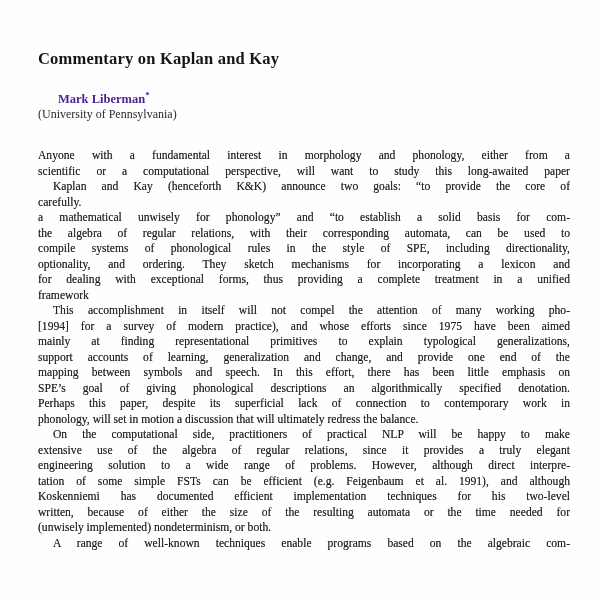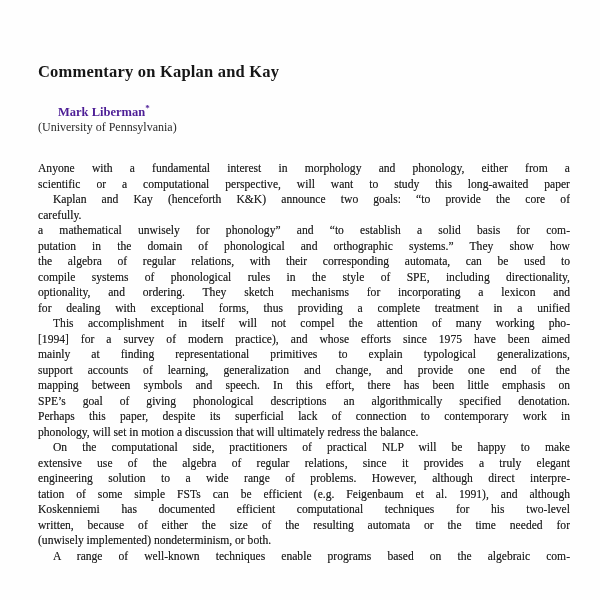--- a/index.html
+++ b/index.html
@@ -17,21 +17,21 @@
     color: #1e1e1e;
   }
   .content {
     position: absolute;
     left: 38px;
     top: 0;
     width: 532px;
   }
   .title {
     margin: 0;
-    padding-top: 62px;
+    padding-top: 49px;
     font-size: 16.5px;
     font-weight: bold;
     letter-spacing: 0.2px;
     color: #161616;
   }
   .author {
     margin-top: 19px;
     font-size: 12.5px;
     font-weight: bold;
     line-height: 15px;
@@ -76,36 +76,36 @@
   <div class="content">
     <h1 class="title">Commentary on Kaplan and Kay</h1>
     <div class="author"><span>Mark Liberman</span><sup>*</sup></div>
     <div class="affiliation">(University of Pennsylvania)</div>
     <div class="body" id="paper-body">
         <div class="line">Anyone with a fundamental interest in morphology and phonology, either from a</div>
         <div class="line">scientific or a computational perspective, will want to study this long-awaited paper</div>
         <div class="line indent">Kaplan and Kay (henceforth K&amp;K) announce two goals: “to provide the core of</div>
         <div class="line lastline">carefully.</div>
         <div class="line">a mathematical unwisely for phonology” and “to establish a solid basis for com-</div>
-        <div class="line">putation in the domain of phonological and orthographic systems.” They show how</div>
         <div class="line">the algebra of regular relations, with their corresponding automata, can be used to</div>
         <div class="line">compile systems of phonological rules in the style of SPE, including directionality,</div>
         <div class="line">optionality, and ordering. They sketch mechanisms for incorporating a lexicon and</div>
         <div class="line">for dealing with exceptional forms, thus providing a complete treatment in a unified</div>
+        <div class="line lastline">framework</div>
         <div class="line indent">This accomplishment in itself will not compel the attention of many working pho-</div>
         <div class="line">[1994] for a survey of modern practice), and whose efforts since 1975 have been aimed</div>
         <div class="line">mainly at finding representational primitives to explain typological generalizations,</div>
         <div class="line">support accounts of learning, generalization and change, and provide one end of the</div>
         <div class="line">mapping between symbols and speech. In this effort, there has been little emphasis on</div>
         <div class="line">SPE’s goal of giving phonological descriptions an algorithmically specified denotation.</div>
         <div class="line">Perhaps this paper, despite its superficial lack of connection to contemporary work in</div>
         <div class="line lastline">phonology, will set in motion a discussion that will ultimately redress the balance.</div>
         <div class="line indent">On the computational side, practitioners of practical NLP will be happy to make</div>
         <div class="line">extensive use of the algebra of regular relations, since it provides a truly elegant</div>
         <div class="line">engineering solution to a wide range of problems. However, although direct interpre-</div>
         <div class="line">tation of some simple FSTs can be efficient (e.g. Feigenbaum et al. 1991), and although</div>
-        <div class="line">Koskenniemi has documented efficient computational techniques for his two-level</div>
+        <div class="line">Koskenniemi has documented efficient implementation techniques for his two-level</div>
         <div class="line">written, because of either the size of the resulting automata or the time needed for</div>
         <div class="line lastline">(unwisely implemented) nondeterminism, or both.</div>
         <div class="line indent">A range of well-known techniques enable programs based on the algebraic com-</div>
       </div>
   </div>
 </div>
 
 </body></html>

